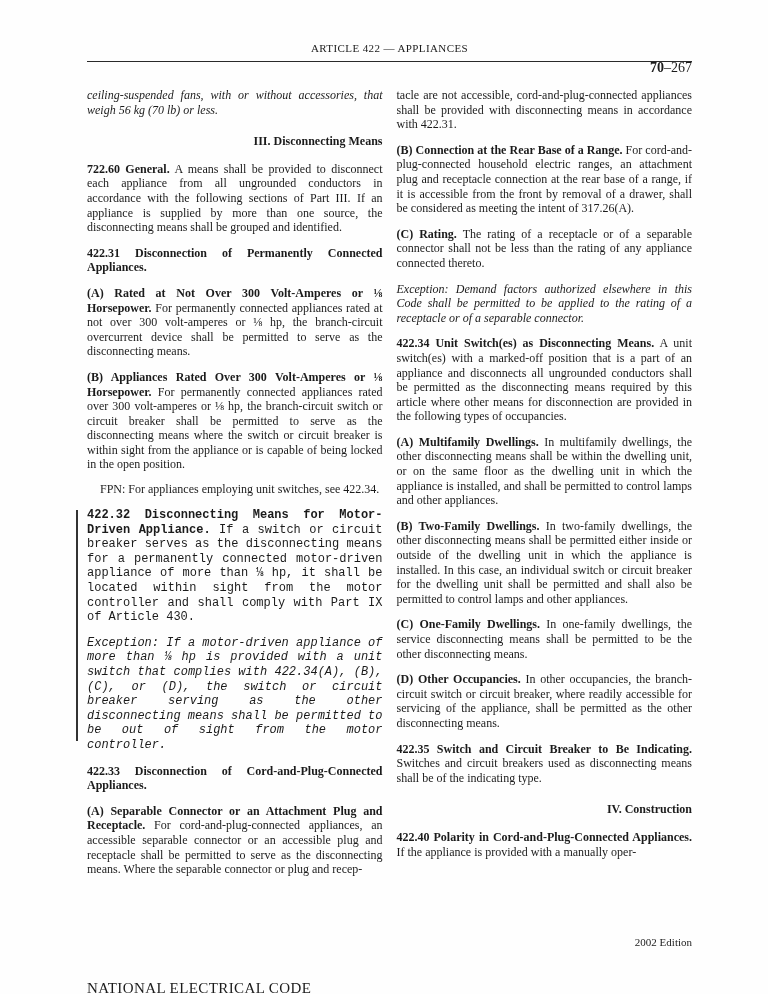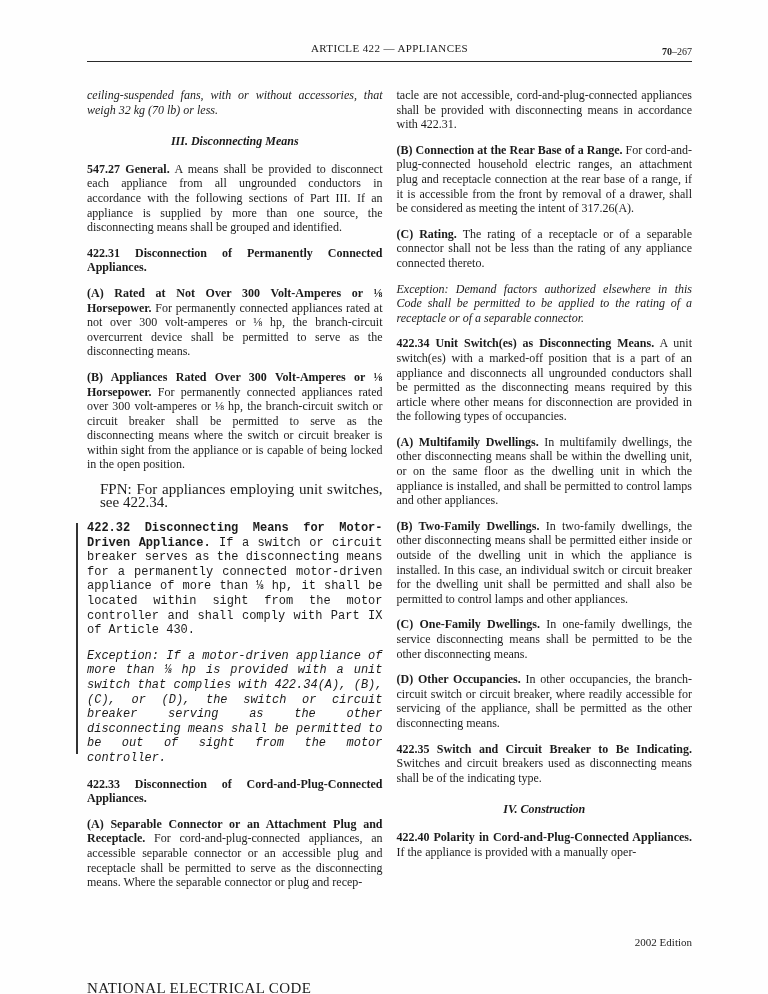--- a/index.html
+++ b/index.html
@@ -25,22 +25,22 @@
   .running-title {
     position: absolute;
     left: 0; right: 0;
     text-align: center;
     font-size: 11px;
     letter-spacing: 0.4px;
   }
   .page-number {
     position: absolute;
     right: 0;
-    top: 4px;
-    font-size: 10px;
+    top: 18px;
+    font-size: 14px;
   }
   .page-number .pn-bold { font-weight: bold; }
   .head-rule {
     position: absolute;
     left: 87px; right: 76px;
     top: 61px;
     border: 0;
     border-top: 1.5px solid #2a2a2a;
     margin: 0;
   }
@@ -54,26 +54,25 @@
   .col p {
     margin: 0 0 11px 0;
     font-size: 12px;
     line-height: 14.6px;
     text-align: justify;
   }
   .lead { font-weight: bold; }
   p.italic { font-style: italic; }
   p.part-heading {
     font-weight: bold;
-    text-align: center;
+    text-align: right;
     margin: 17px 0 13px 0;
-    font-style: italic;
   }
   p.fpn {
-    font-size: 15px;
+    font-size: 12px;
     line-height: 13px;
     padding-left: 13px;
     margin-bottom: 12px;
   }
   .changebar { position: relative; font-family: Liberation Mono, monospace; }
   .changebar::before {
     content: "";
     position: absolute;
     left: -11px;
     top: 2px;
@@ -108,26 +107,26 @@
     <div class="running-title">ARTICLE 422 — APPLIANCES</div>
     <div class="page-number">
       <span class="pn-bold">70</span><span>–267</span>
     </div>
   </div>
   <hr class="head-rule">
 
   <div class="textblock columns">
 
     <div class="col">
-      <p class="italic"><span>ceiling-suspended fans, with or without accessories, that weigh 32 kg (70 lb) or less.</span></p>
+      <p class="italic"><span>ceiling-suspended fans, with or without accessories, that weigh 56 kg (70 lb) or less.</span></p>
 
 
       <p class="part-heading">III.  Disconnecting Means</p>
 
-      <p><span class="lead">547.27 General.</span><span> A means shall be provided to disconnect each appliance from all ungrounded conductors in accordance with the following sections of Part III. If an appliance is supplied by more than one source, the disconnecting means shall be grouped and identified.</span></p>
+      <p><span class="lead">722.60 General.</span><span> A means shall be provided to disconnect each appliance from all ungrounded conductors in accordance with the following sections of Part III. If an appliance is supplied by more than one source, the disconnecting means shall be grouped and identified.</span></p>
 
       <p><span class="lead">422.31 Disconnection of Permanently Connected Appliances.</span></p>
 
       <p><span class="lead">(A) Rated at Not Over 300 Volt-Amperes or ⅛ Horsepower.</span><span> For permanently connected appliances rated at not over 300 volt-amperes or ⅛ hp, the branch-circuit overcurrent device shall be permitted to serve as the disconnecting means.</span></p>
 
       <p><span class="lead">(B) Appliances Rated Over 300 Volt-Amperes or ⅛ Horsepower.</span><span> For permanently connected appliances rated over 300 volt-amperes or ⅛ hp, the branch-circuit switch or circuit breaker shall be permitted to serve as the disconnecting means where the switch or circuit breaker is within sight from the appliance or is capable of being locked in the open position.</span></p>
 
       <p class="fpn">FPN:  For appliances employing unit switches, see 422.34.</p>
 
       <div class="changebar">

